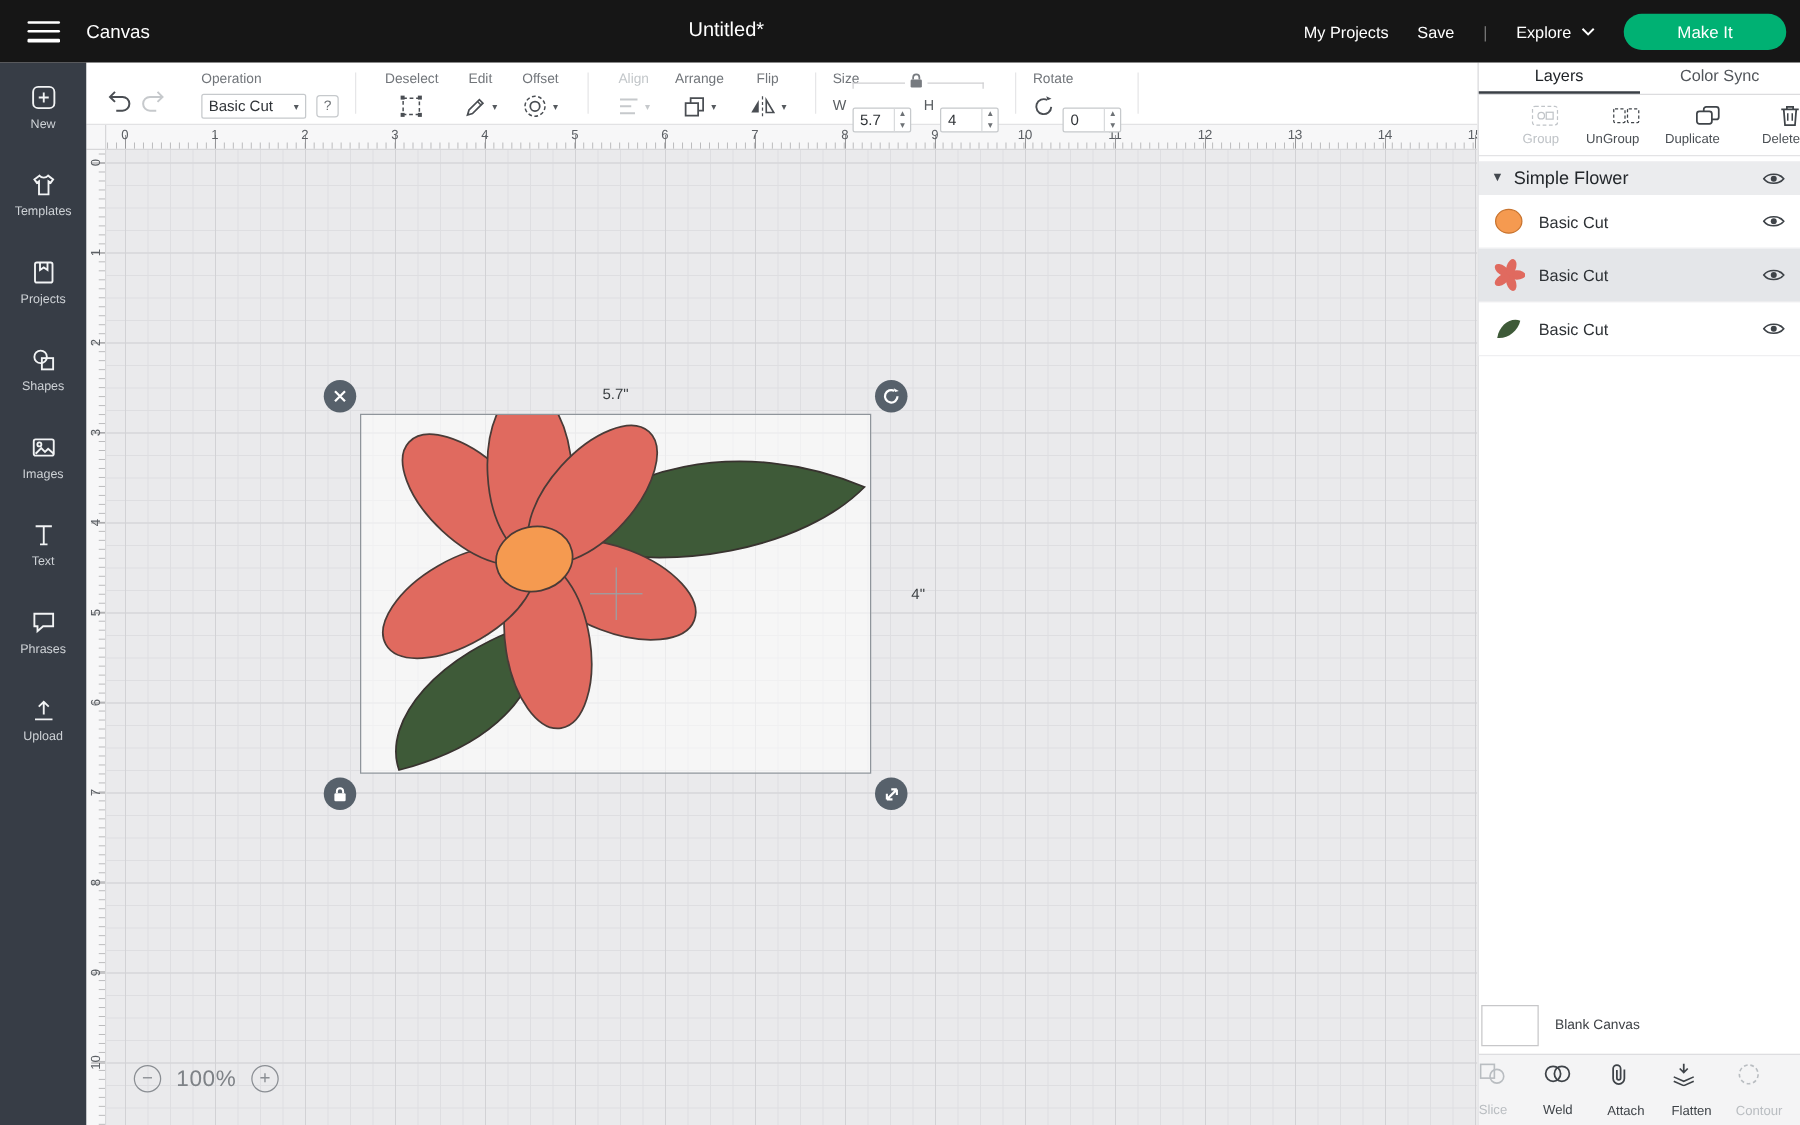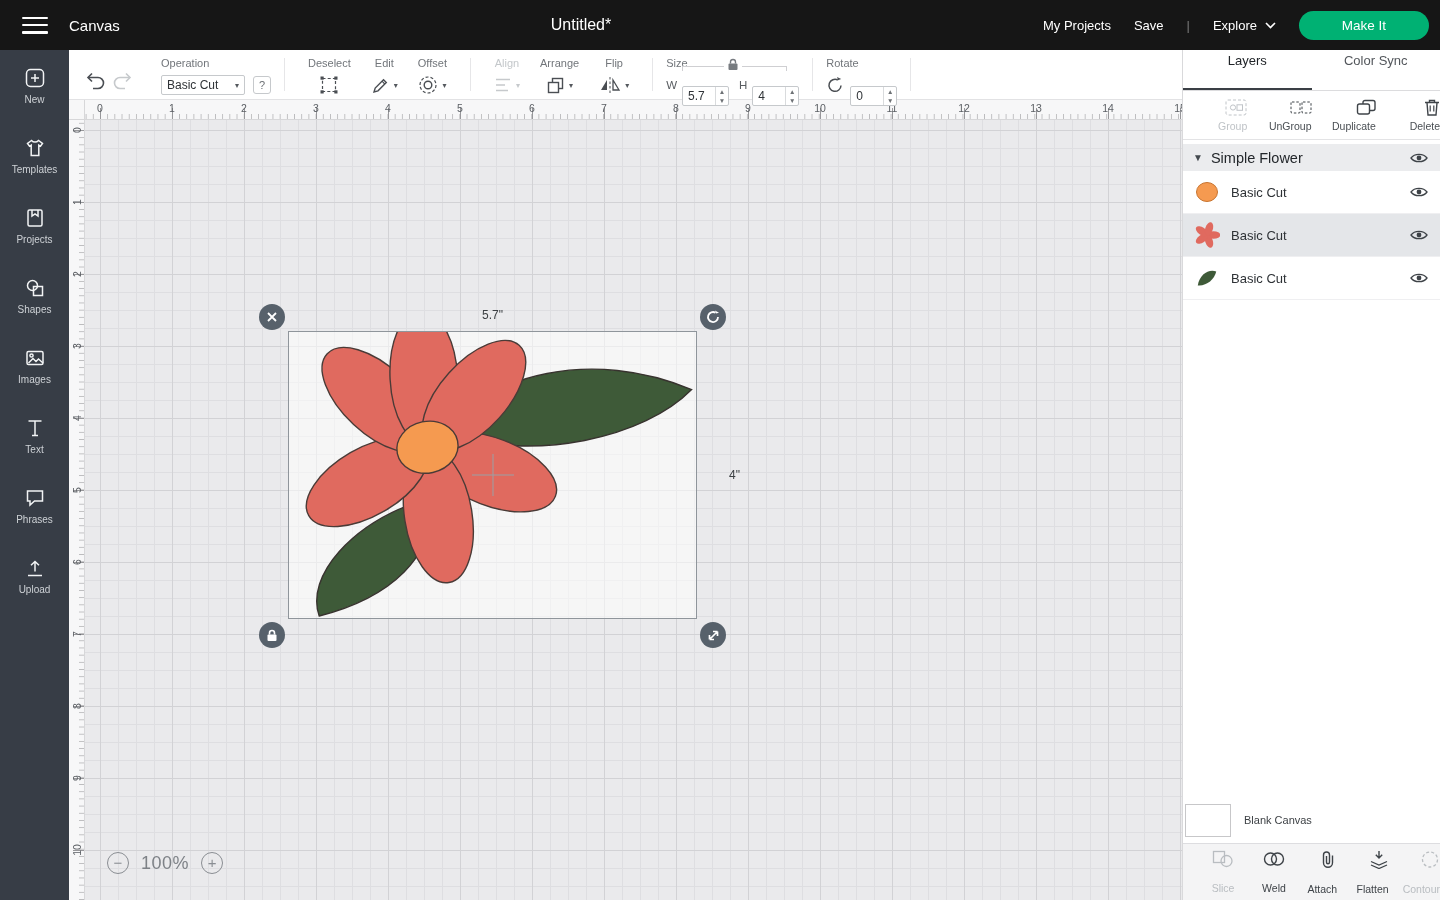--- a/index.html
+++ b/index.html
@@ -78,40 +78,40 @@
   .h-bl { left:-30px; bottom:-30px; } .h-br { right:-30px; bottom:-30px; }
   .ch-h { position:absolute; left:50%; top:50%; width:42px; height:1px; background:#9aa0a5; transform:translate(-50%,-50%); }
   .ch-v { position:absolute; left:50%; top:50%; width:1px; height:42px; background:#9aa0a5; transform:translate(-50%,-50%); }
 
   .zoomctl { position:absolute; left:38px; bottom:26px; display:flex; align-items:center; gap:12px; z-index:10; }
   .zoombtn { width:22px; height:22px; border-radius:50%; border:1.5px solid #8a8e93; color:#8a8e93; font-size:15px; line-height:18px; text-align:center; background:transparent; cursor:pointer; font-family:inherit; }
   .zoomval { font-size:18px; color:#7e8287; letter-spacing:.5px; }
 
   
   .layers-panel { position:absolute; top:50px; right:0; width:258px; bottom:0; background:#fff; border-left:1px solid #d9d9db; display:flex; flex-direction:column; z-index:30; }
-  .lp-tabs { display:flex; height:41px; border-bottom:1px solid #dcdcde; flex:0 0 auto; }
+  .lp-tabs { display:flex; height:26px; border-bottom:1px solid #dcdcde; flex:0 0 auto; }
   .lp-tab { flex:1; text-align:center; font-size:13px; color:#52565b; line-height:21px; cursor:pointer; border-bottom:2px solid transparent; }
   .lp-tab.active { color:#202428; border-bottom-color:#3a3f45; }
   .lp-actions { display:flex; height:49px; border-bottom:1px solid #e3e3e5; flex:0 0 auto; }
   .lp-action { flex:1; display:flex; flex-direction:column; align-items:flex-end; justify-content:center; gap:4px; font-size:10.5px; color:#4a4f54; cursor:pointer; }
   .lp-action.disabled { color:#bfc3c7; cursor:default; }
   .lp-group-header { height:27px; background:#ebecee; display:flex; align-items:center; padding:0 12px 0 10px; margin-top:4px; flex:0 0 auto; }
   .collapse-caret { font-size:10px; color:#44494f; margin-right:8px; cursor:pointer; }
   .lp-group-title { font-size:14.5px; color:#23272b; flex:1; }
   .eye-btn { cursor:pointer; display:flex; }
   .layer-row { height:43px; display:flex; align-items:center; padding:0 12px 0 11px; border-bottom:1px solid #efeff1; cursor:pointer; background:#fff; flex:0 0 auto; }
   .layer-row.selected { background:#e4e6e9; }
   .layer-thumb { width:26px; height:26px; margin-right:11px; display:flex; align-items:center; justify-content:center; }
   .layer-label { flex:1; font-size:13px; color:#2e3236; }
   .lp-spacer { flex:1 1 auto; }
   .lp-bg-row { height:46px; display:flex; align-items:center; padding:0 2px; flex:0 0 auto; }
   .bg-swatch { width:46px; height:33px; background:#fff; border:1px solid #c7c7c9; margin-right:13px; cursor:pointer; }
   .bg-label { font-size:11px; color:#3e4246; }
   .lp-bottom { height:57px; background:#f4f4f5; border-top:1px solid #dddde0; display:flex; flex:0 0 auto; }
-  .lpb-item { flex:1; display:flex; flex-direction:column; align-items:flex-end; justify-content:center; gap:14px; font-size:10.5px; color:#3e4348; cursor:pointer; }
+  .lpb-item { flex:1; display:flex; flex-direction:column; align-items:flex-start; justify-content:center; gap:14px; font-size:10.5px; color:#3e4348; cursor:pointer; }
   .lpb-item.disabled { color:#b9bdc1; cursor:default; }
 </style>
 </head>
 <body>
 
 <header class="topbar">
   <div class="hamburger">
       <i></i>
       <i></i>
       <i></i>

